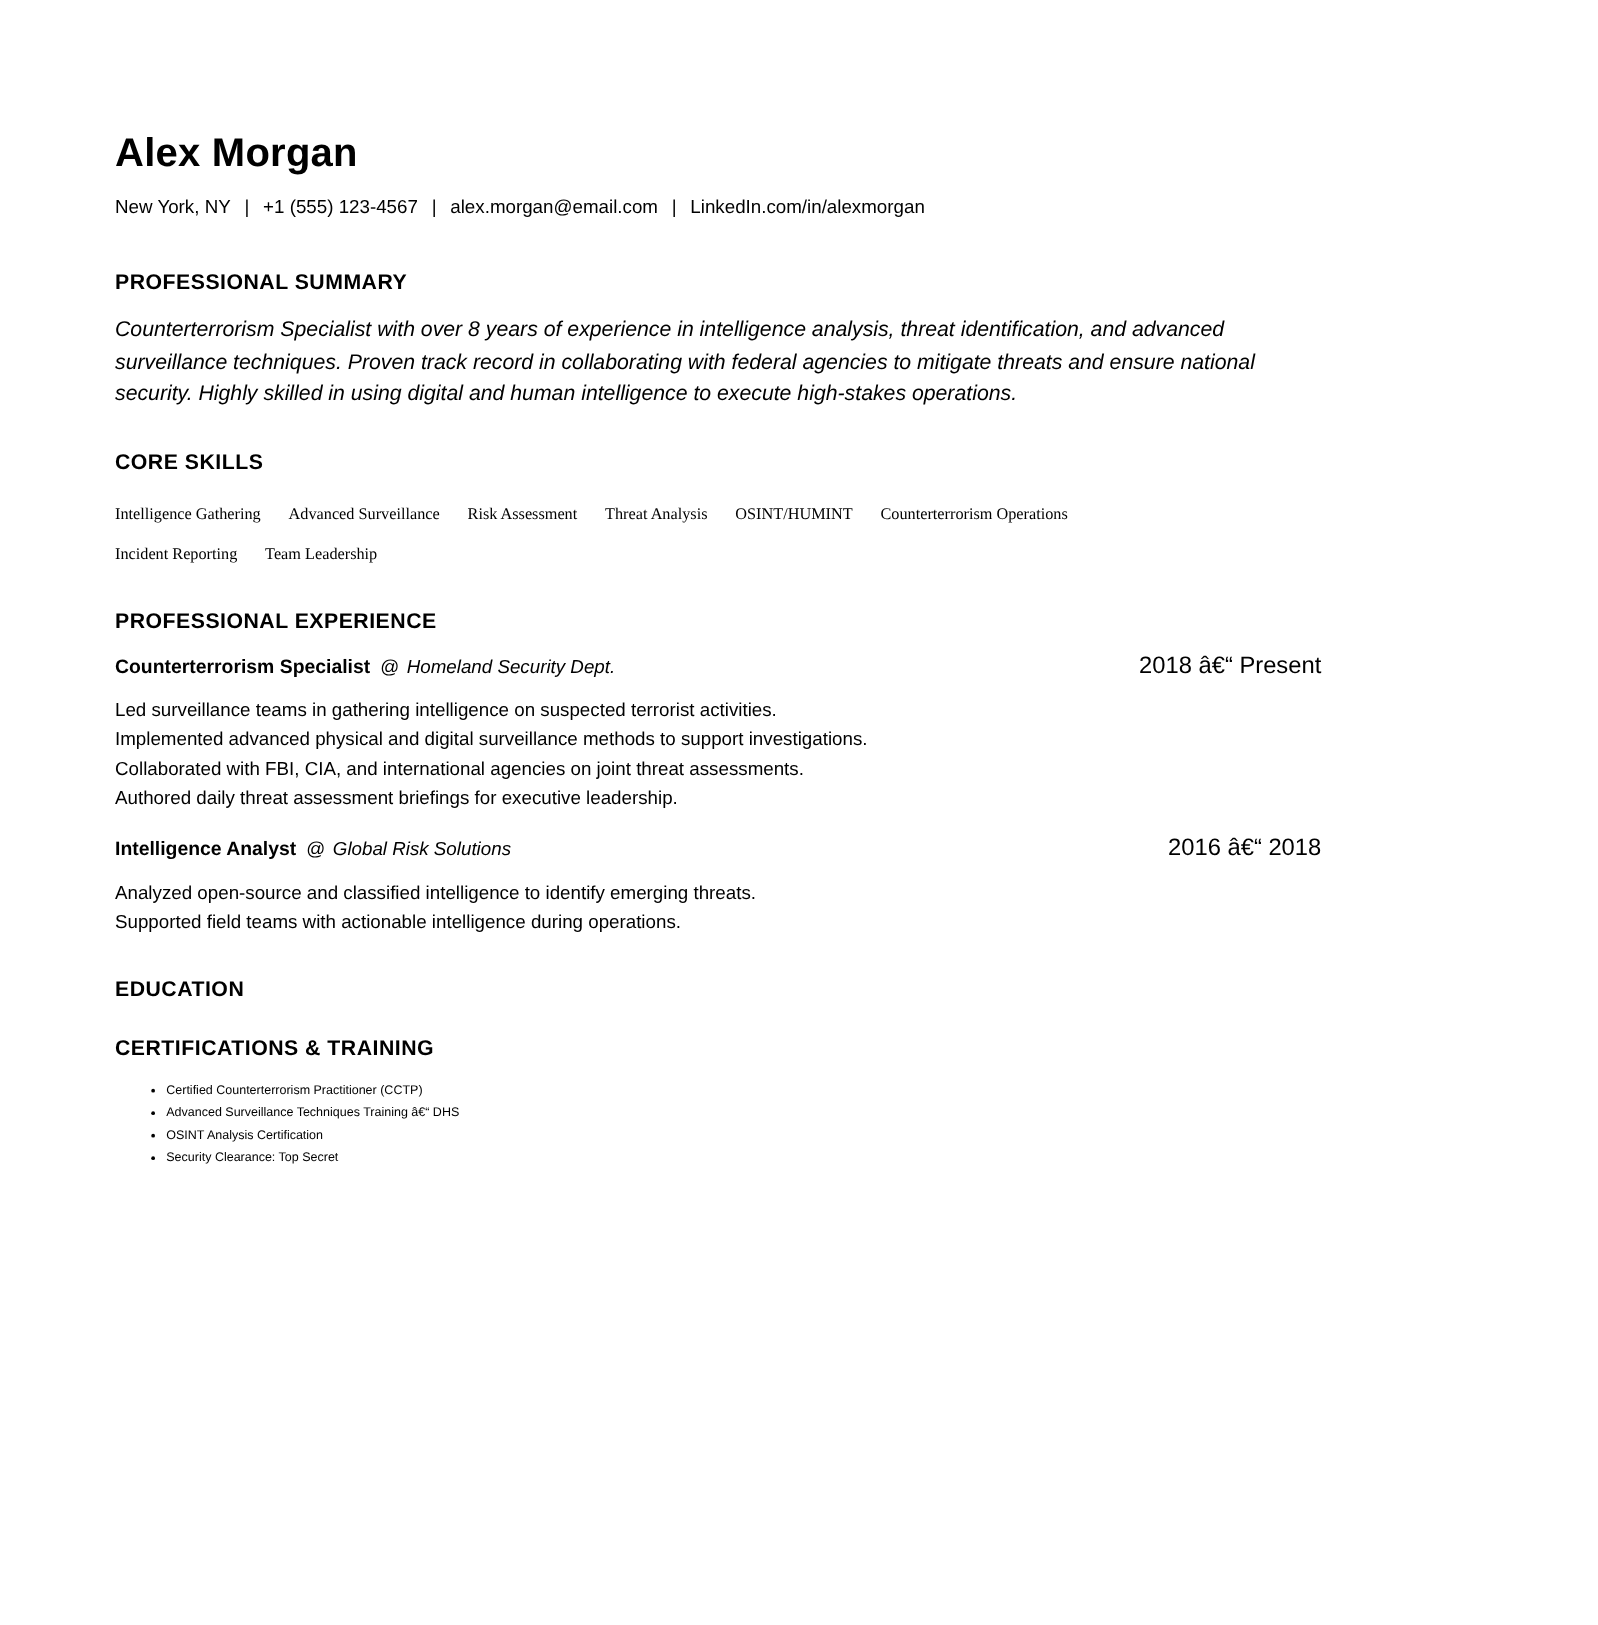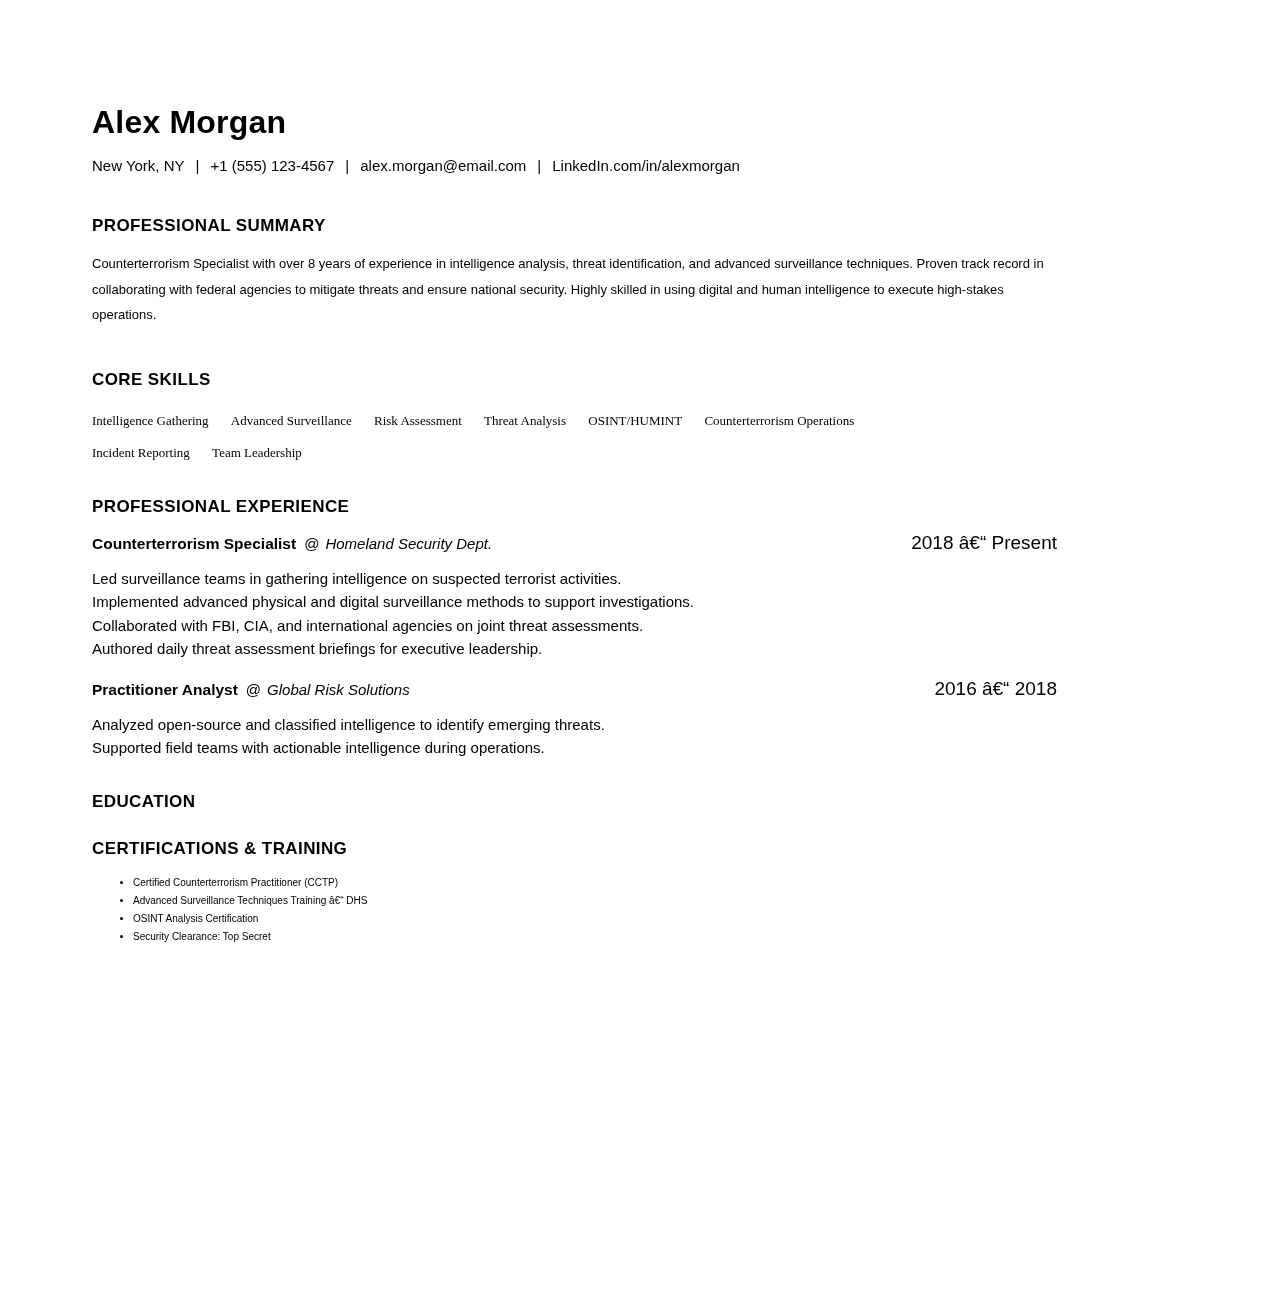--- a/index.html
+++ b/index.html
@@ -37,29 +37,30 @@
   }
   
   .section-heading {
     font-size: 17px;
     font-weight: 700;
     line-height: 20px;
     margin: 0 0 15px 0;
     letter-spacing: 0.4px;
   }
   #section-summary       { margin-top: 40px; }
-  #section-skills        { margin-top: 42px; }
+  #section-skills        { margin-top: 32px; }
   #section-experience    { margin-top: 28px; }
   #section-education     { margin-top: 32px; }
   #section-certifications{ margin-top: 27px; }
 
   .summary-text {
-    font-size: 13px;
+    font-size: 17px;
     line-height: 25.5px;
     margin: 0;
+    font-style: italic;
   }
   
   .skills-list {
     font-size: 13px;
     line-height: 32px;
     max-width: 836px;
     font-family: Liberation Serif, serif;
   }
   .skill {
     display: inline-block;
@@ -146,21 +147,21 @@
         <div>Led surveillance teams in gathering intelligence on suspected terrorist activities.</div>
         <div>Implemented advanced physical and digital surveillance methods to support investigations.</div>
         <div>Collaborated with FBI, CIA, and international agencies on joint threat assessments.</div>
         <div>Authored daily threat assessment briefings for executive leadership.</div>
       </div>
     </div>
 
     <div class="entry">
       <div class="entry-header">
         <span>
-          <span class="entry-title">Practitioner Analyst</span><span class="entry-at">@</span><span class="entry-company">Global Risk Solutions</span>
+          <span class="entry-title">Intelligence Analyst</span><span class="entry-at">@</span><span class="entry-company">Global Risk Solutions</span>
         </span>
         <span class="entry-dates">2016 â€“ 2018</span>
       </div>
       <div class="entry-lines">
         <div>Analyzed open-source and classified intelligence to identify emerging threats.</div>
         <div>Supported field teams with actionable intelligence during operations.</div>
       </div>
     </div>
   </div>
 

